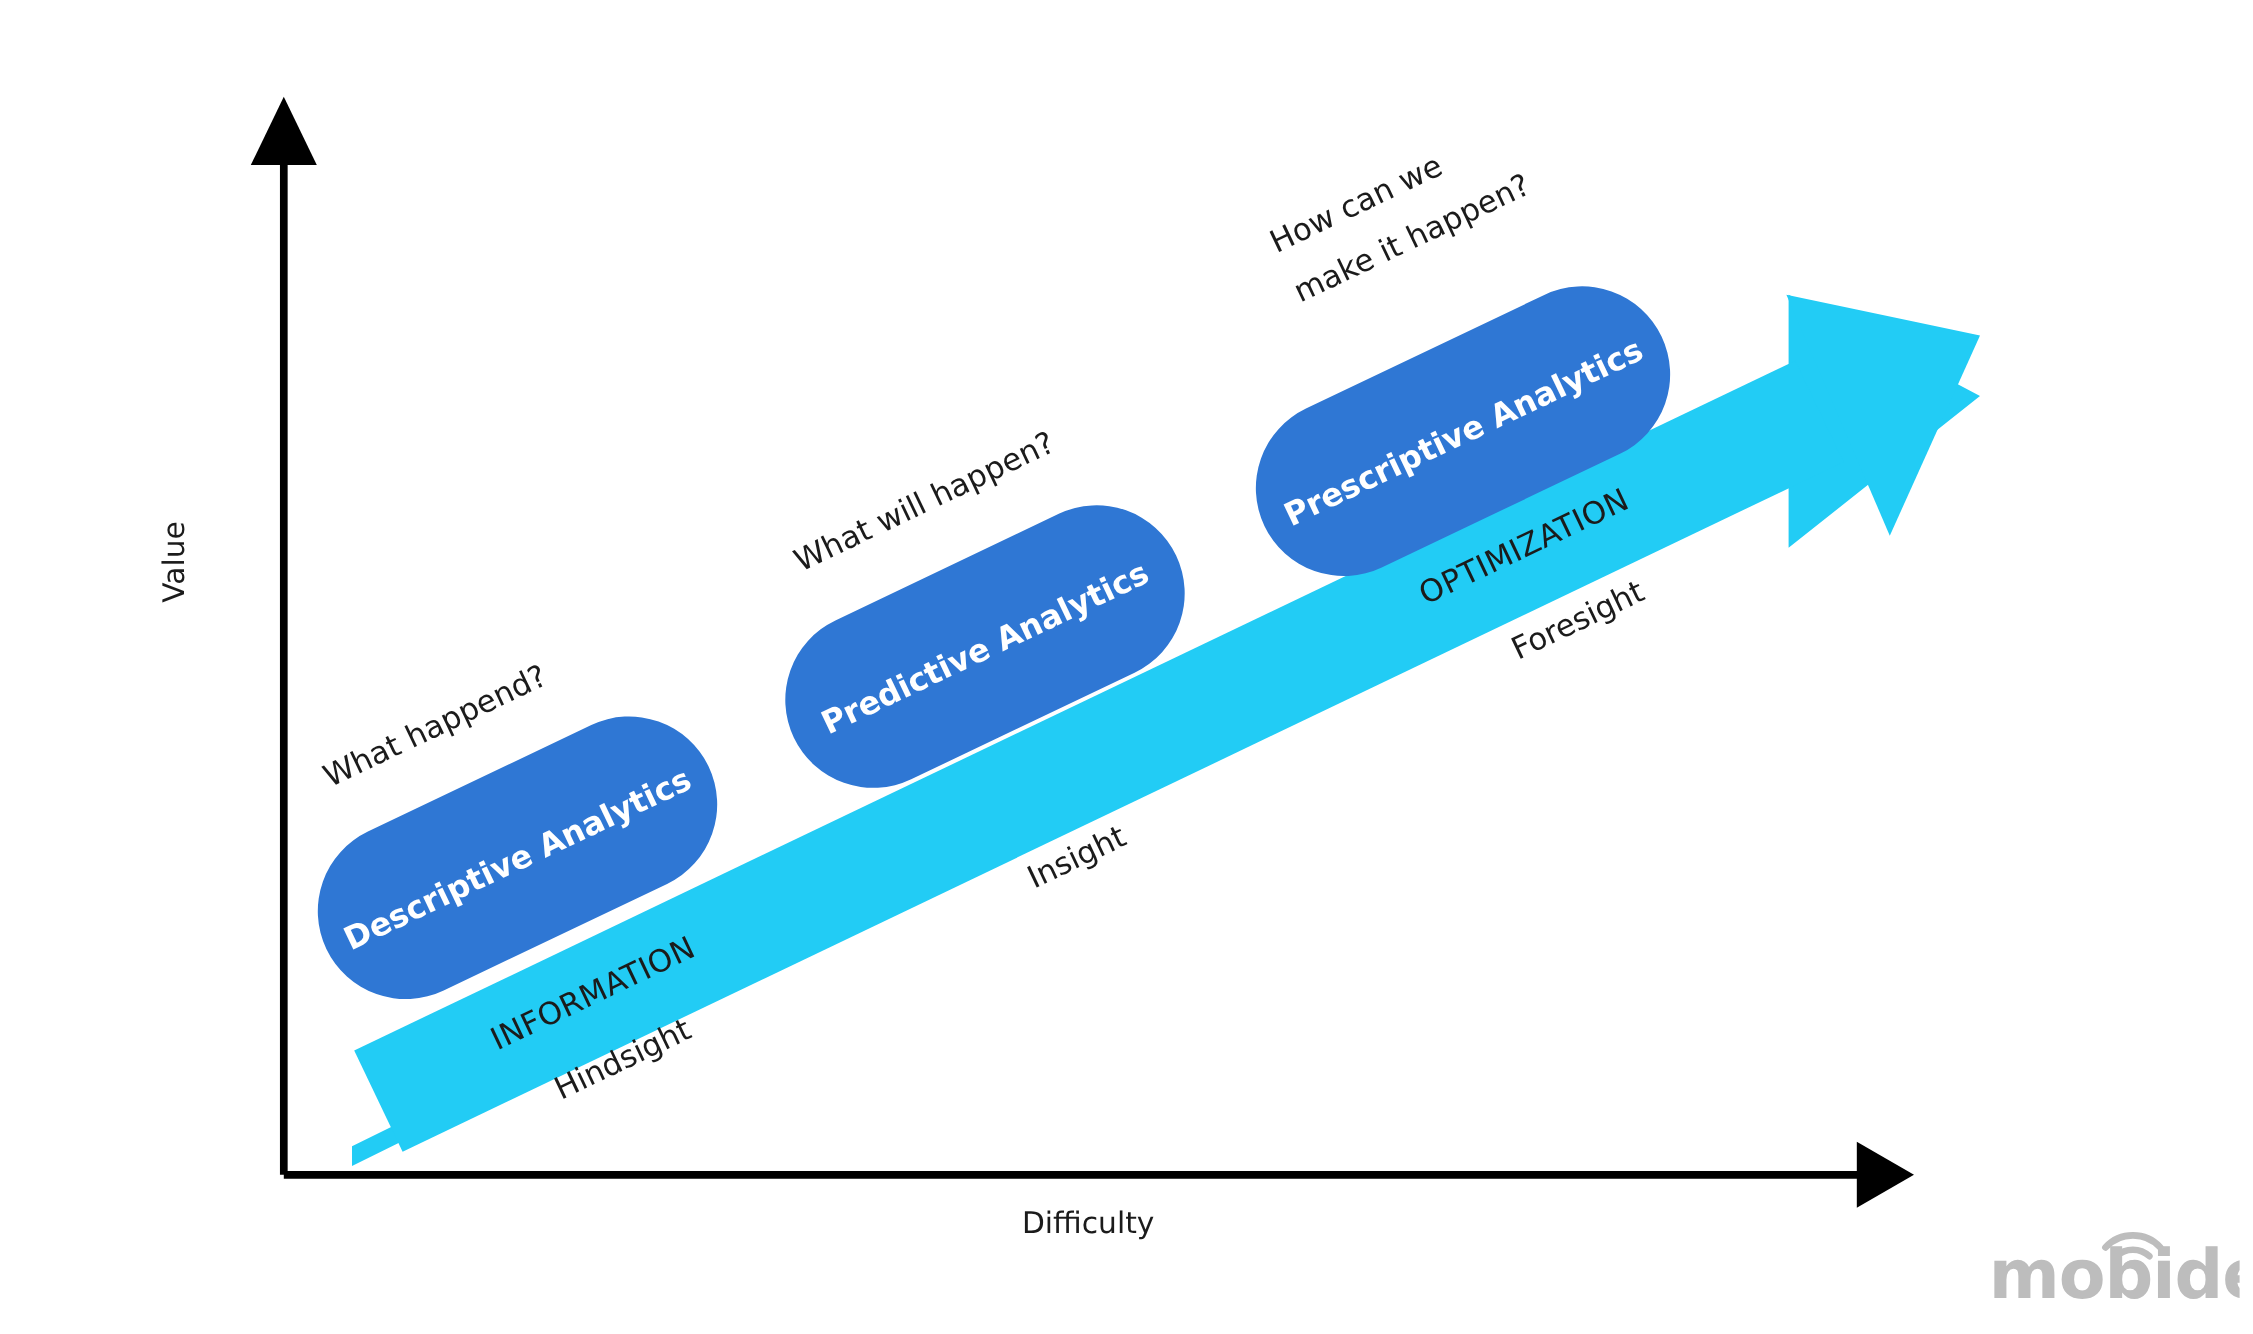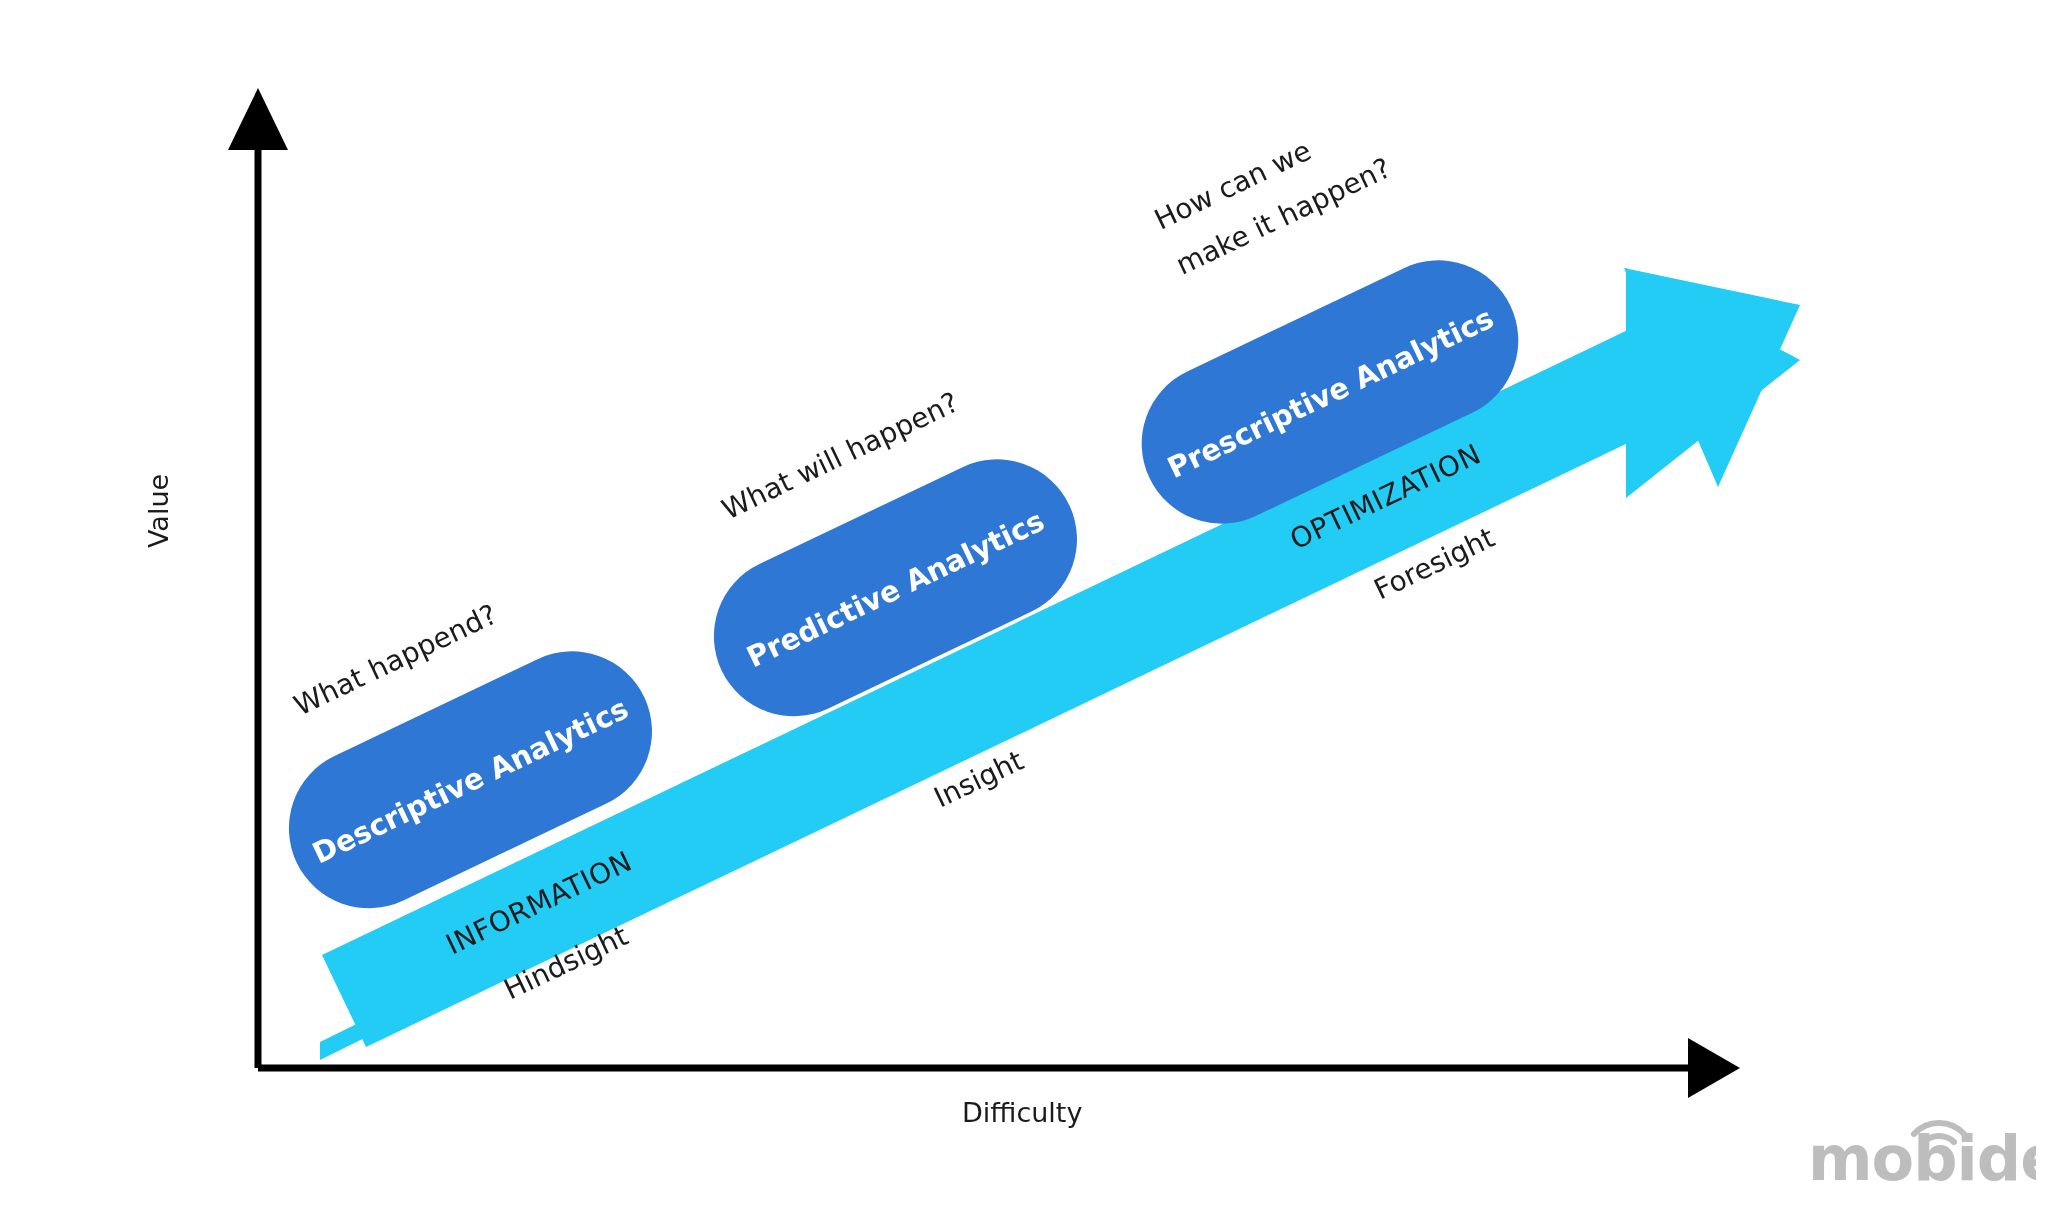--- a/index.html
+++ b/index.html
@@ -32,21 +32,21 @@
     font-family: "DejaVu Sans", "Liberation Sans", sans-serif;
     white-space: nowrap;
   }
   #value-label {
     left: 143px;
     top: 548px;
     transform: rotate(-90deg);
     transform-origin: left top;
   }
   #difficulty-label {
-    left: 962px;
+    left: 929px;
     top: 1097px;
   }
   .pill-text {
     font-size: 29px;
     font-weight: 600;
     fill: #ffffff;
     font-family: "DejaVu Sans", "Liberation Sans", sans-serif;
   }
   .question-text {
     font-size: 28px;

